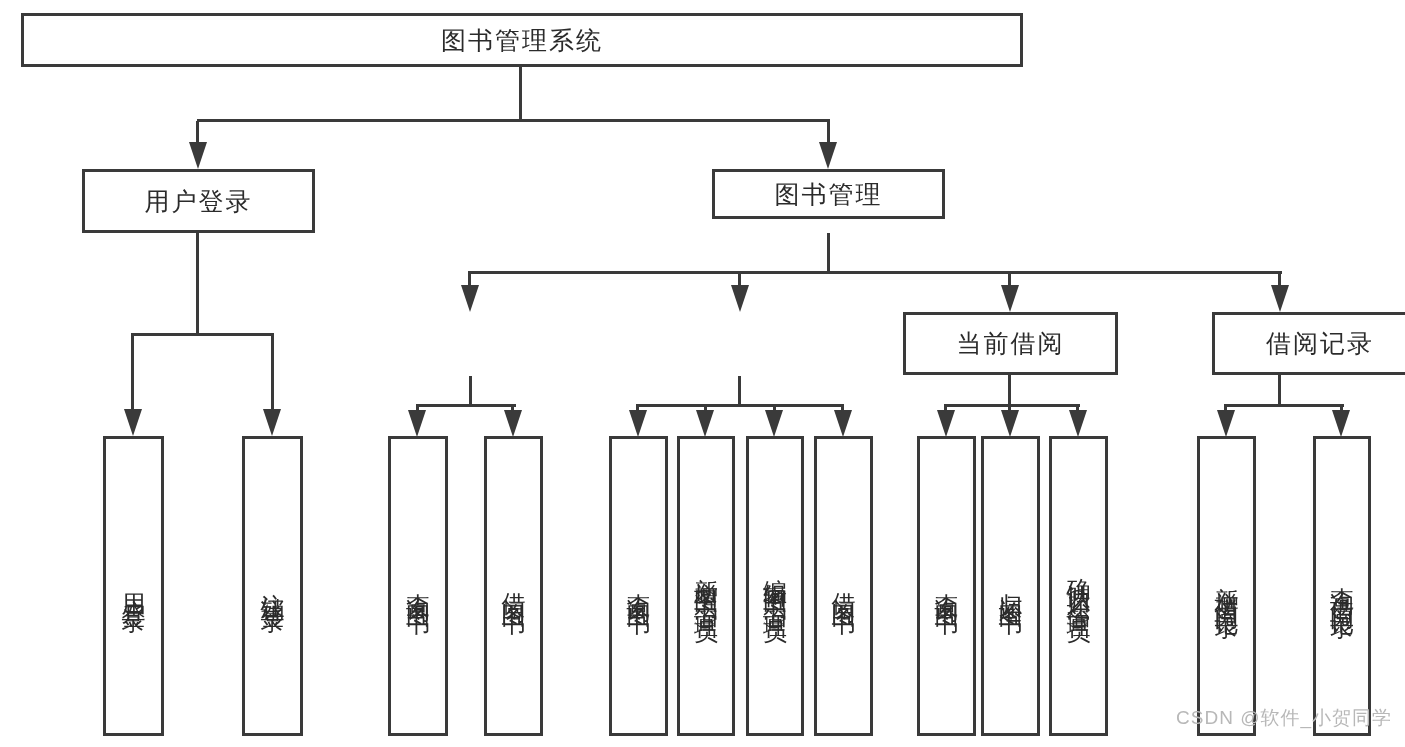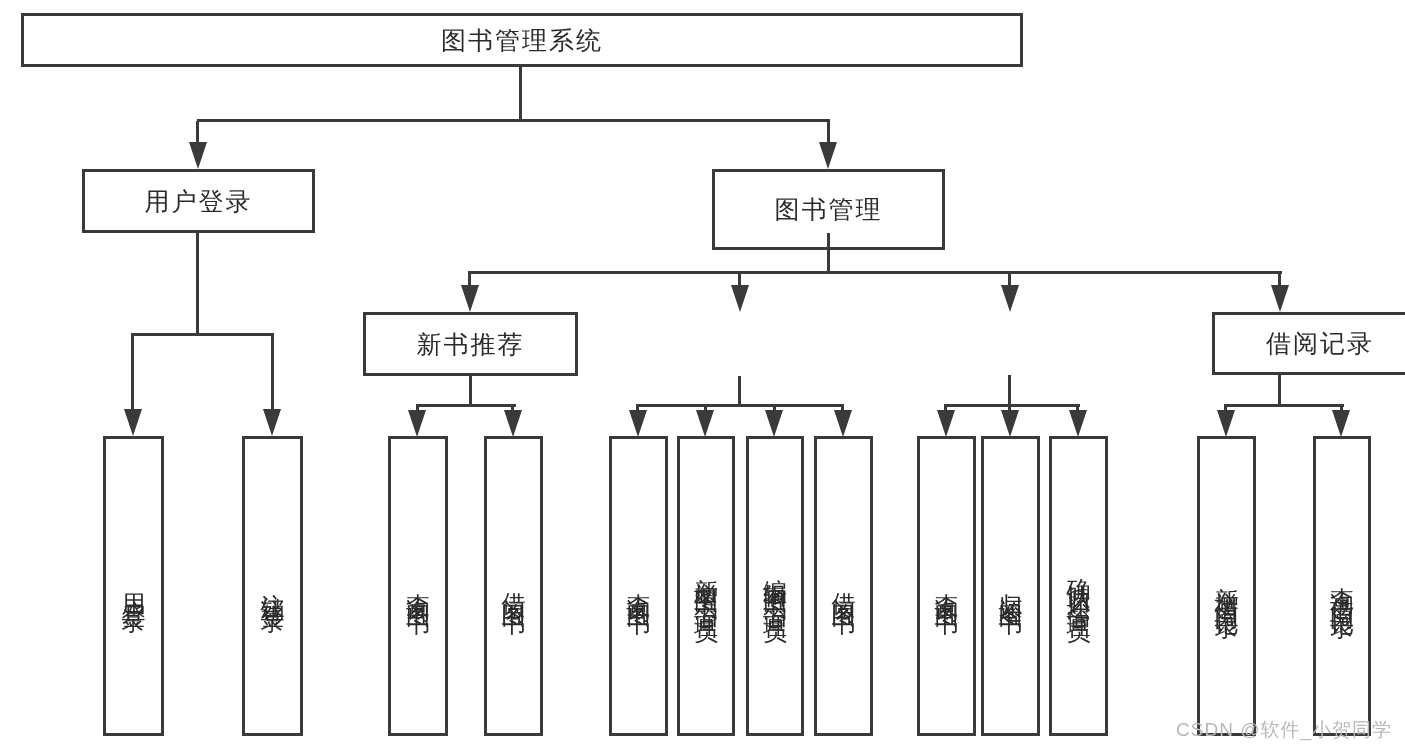--- a/index.html
+++ b/index.html
@@ -16,21 +16,21 @@
     writing-mode:vertical-rl;font-size:24px;letter-spacing:6px;white-space:normal;
     line-height:1;
   }
   .ln{position:absolute;background:#3a3a3a;}
   .ah{
     position:absolute;width:0;height:0;
     border-left:9px solid transparent;border-right:9px solid transparent;
     border-top:27px solid #3a3a3a;
   }
   .watermark{
-    position:absolute;right:13px;bottom:4px;color:#b8b8b8;font-size:19px;
+    position:absolute;right:13px;bottom:16px;color:#b8b8b8;font-size:19px;
     letter-spacing:1px;z-index:5;white-space:nowrap;
   }
 </style>
 </head>
 <body>
 
 <div id="stage">
 
   <div class="box" style="left:21px;top:13px;width:1002px;height:54px;">
     <span class="lbl">图书管理系统</span>
@@ -39,21 +39,21 @@
   <div class="ln" style="left:519px;top:67px;width:3px;height:53px;"></div>
   <div class="ln" style="left:197px;top:119px;width:633px;height:3px;"></div>
   <div class="ln" style="left:196px;top:121px;width:3px;height:25px;"></div>
   <div class="ln" style="left:827px;top:121px;width:3px;height:25px;"></div>
   <div class="ah" style="left:189px;top:142px;"></div>
   <div class="ah" style="left:819px;top:142px;"></div>
 
   <div class="box" style="left:82px;top:169px;width:233px;height:64px;">
     <span class="lbl">用户登录</span>
   </div>
-  <div class="box" style="left:712px;top:169px;width:233px;height:81px;">
+  <div class="box" style="left:712px;top:169px;width:233px;height:50px;">
     <span class="lbl">图书管理</span>
   </div>
 
   <div class="ln" style="left:196px;top:233px;width:3px;height:102px;"></div>
   <div class="ln" style="left:131px;top:333px;width:143px;height:3px;"></div>
   <div class="ln" style="left:131px;top:335px;width:3px;height:75px;"></div>
   <div class="ln" style="left:271px;top:335px;width:3px;height:75px;"></div>
   <div class="ah" style="left:124px;top:409px;"></div>
   <div class="ah" style="left:263px;top:409px;"></div>
 
@@ -61,22 +61,22 @@
   <div class="ln" style="left:468px;top:271px;width:814px;height:3px;"></div>
   <div class="ln" style="left:468px;top:273px;width:3px;height:14px;"></div>
   <div class="ln" style="left:738px;top:273px;width:3px;height:14px;"></div>
   <div class="ln" style="left:1008px;top:273px;width:3px;height:14px;"></div>
   <div class="ln" style="left:1278px;top:273px;width:3px;height:14px;"></div>
   <div class="ah" style="left:461px;top:285px;"></div>
   <div class="ah" style="left:731px;top:285px;"></div>
   <div class="ah" style="left:1001px;top:285px;"></div>
   <div class="ah" style="left:1271px;top:285px;"></div>
 
-  <div class="box" style="left:363px;top:312px;width:215px;height:64px;">
-    <span class="lbl">新书推荐</span>
+  <div class="box" style="left:903px;top:312px;width:215px;height:63px;">
+    <span class="lbl">当前借阅</span>
   </div>
   <div class="box" style="left:1172px;top:312px;width:216px;height:63px;margin-left:40px;">
     <span class="lbl">借阅记录</span>
   </div>
 
   <div class="ln" style="left:469px;top:376px;width:3px;height:30px;"></div>
   <div class="ln" style="left:416px;top:404px;width:100px;height:3px;"></div>
   <div class="ln" style="left:416px;top:406px;width:3px;height:6px;"></div>
   <div class="ln" style="left:511px;top:406px;width:3px;height:6px;"></div>
   <div class="ah" style="left:408px;top:410px;"></div>

